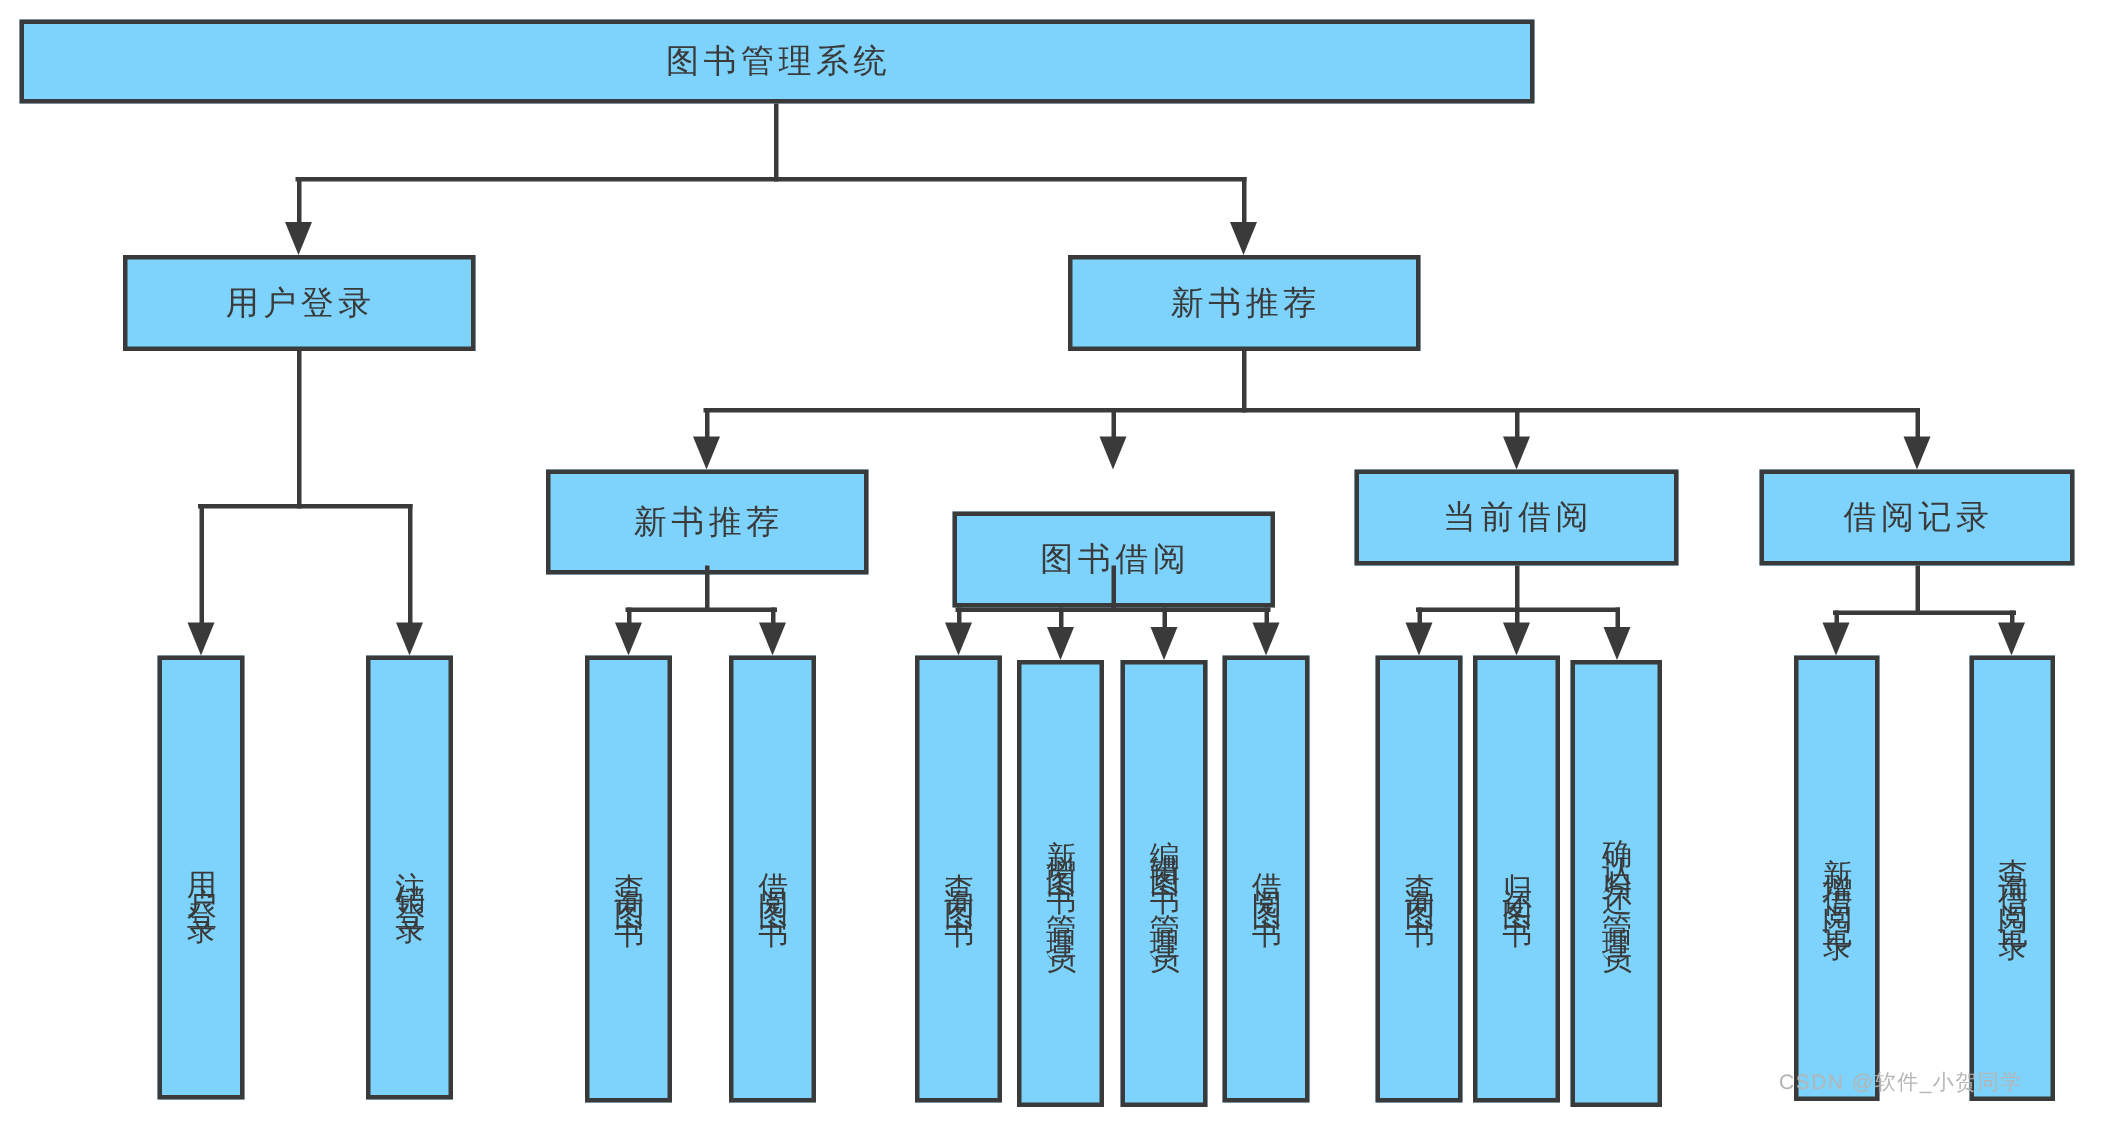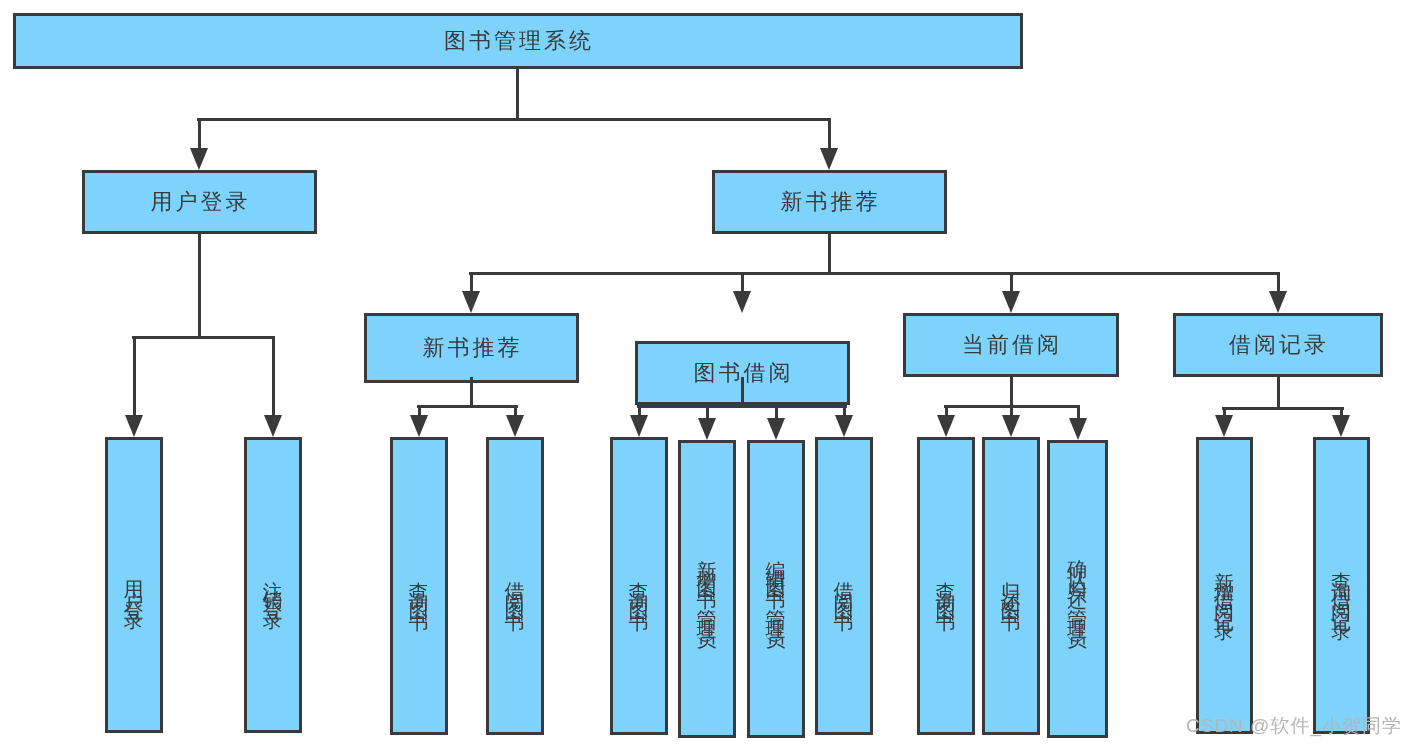--- a/index.html
+++ b/index.html
@@ -23,21 +23,21 @@
   }
   .line { position:absolute; background:#3a3a3a; }
   .arrowhead {
     position:absolute; width:0; height:0;
     border-left:9px solid transparent;
     border-right:9px solid transparent;
     border-top:22px solid #3a3a3a;
   }
   .watermark {
     position:absolute; left:1186px; top:713px;
-    font-size:19px; color:#b5b5b5; letter-spacing:1px; white-space:nowrap;
+    font-size:14px; color:#b5b5b5; letter-spacing:1px; white-space:nowrap;
   }
 </style>
 </head>
 <body>
 
 <div class="stage" style="background: rgb(255, 255, 255);">
 
   <div class="node h" style="left: 13px; top: 13px; width: 1010px; height: 56px; border-color: rgb(58, 58, 58); color: rgb(58, 58, 58);">
     <span>图书管理系统</span>
   </div>

